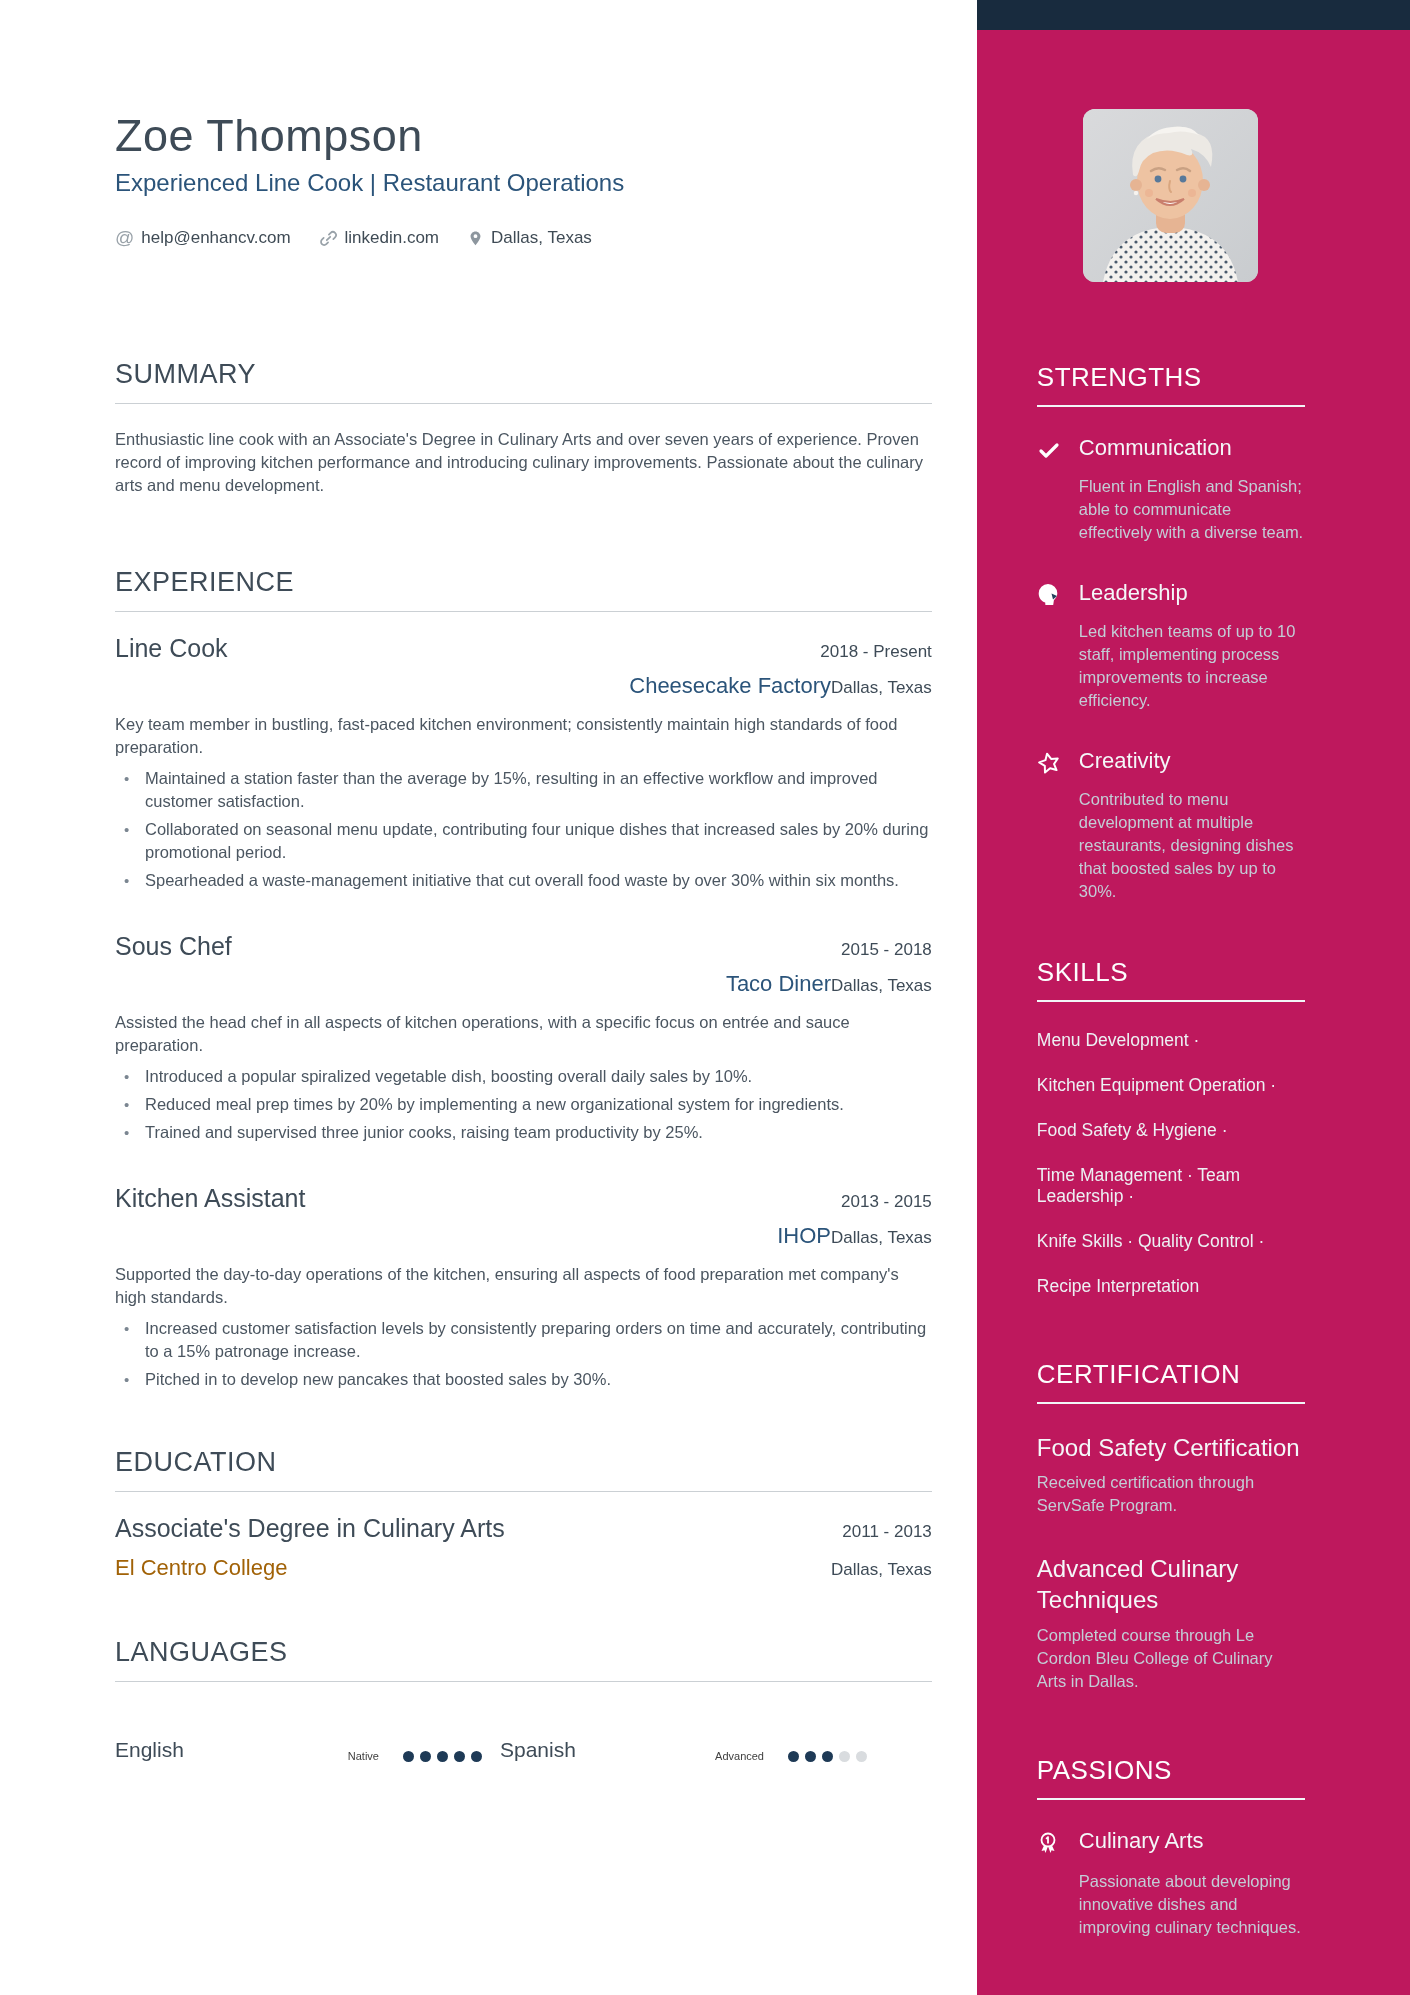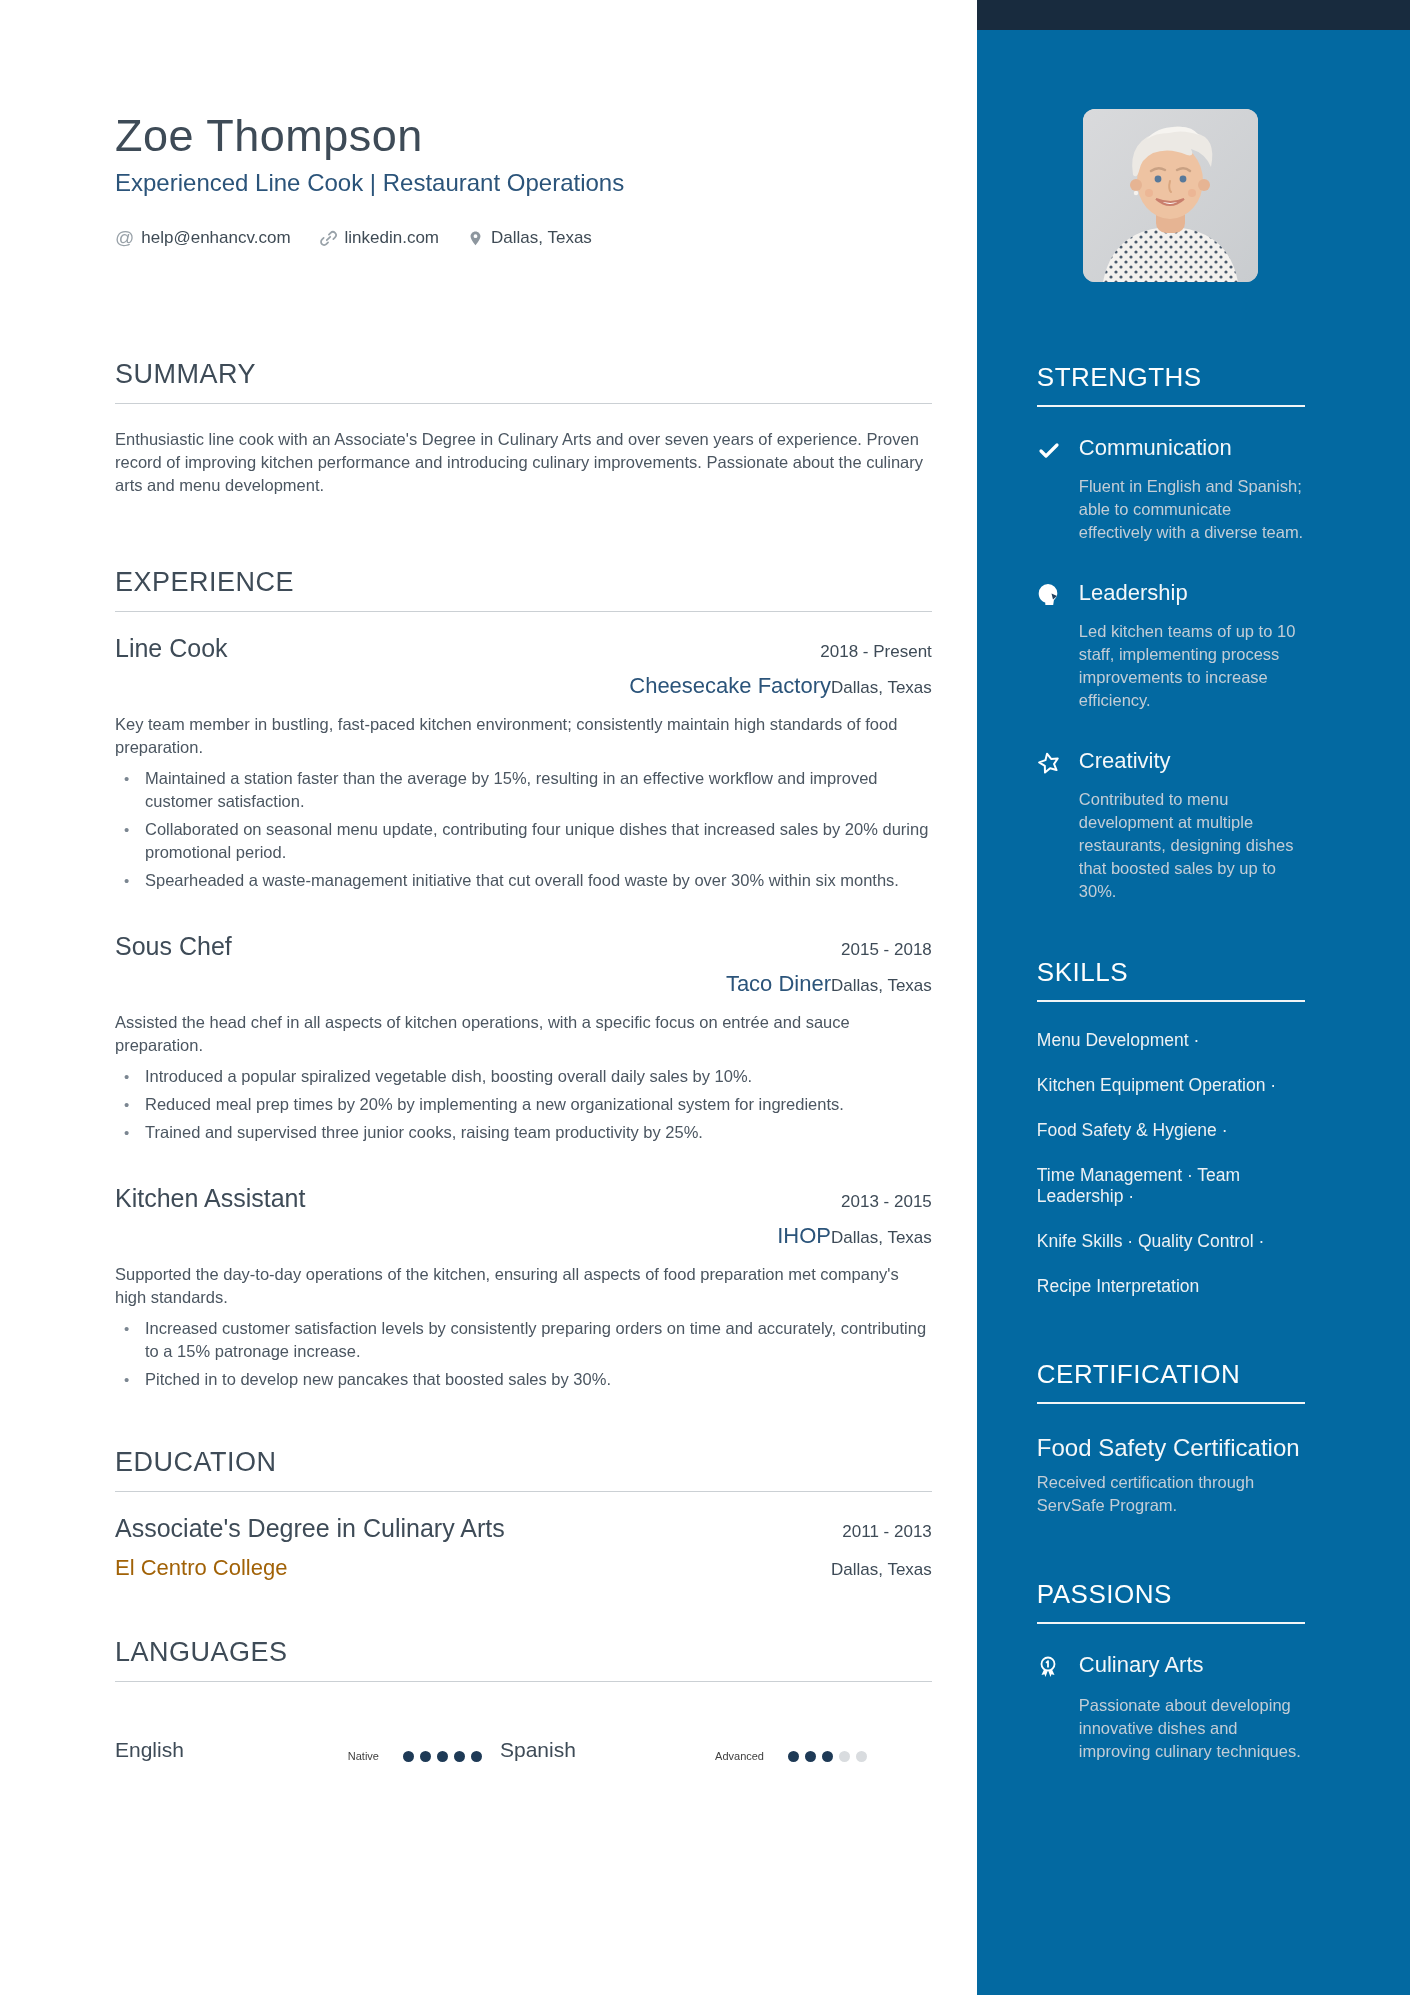--- a/index.html
+++ b/index.html
@@ -50,21 +50,21 @@
   .langs { margin-top:26px; display:flex; }
   .lang { display:flex; align-items:flex-end; width:385px;margin-top:30px; }
   .lang-name { font-size:21px; color:#3E4B57; flex:0 0 auto; }
   .lang-level { font-size:11px; color:#404040; margin-left:auto; margin-right:24px; }
   .lang-dots { display:flex; gap:6px; margin-right:18px; }
   .dot { width:11px; height:11px; border-radius:50%; display:inline-block; }
   .dot-filled { background:#1E3A56; }
   .dot-empty { background:#D9DCDF; }
 
   
-  .sidebar { width:490px; background:#0369a1; position:relative; }
+  .sidebar { width:490px; background:#be185d; position:relative; }
   .side-band { position:absolute; top:0; left:0; right:0; height:30px; background:#182B3E; }
   .side-inner { position:relative; padding:109px 105px 0 60px; }
   .photo-frame { width:175px; height:173px; border-radius:12px; overflow:hidden; margin:0 auto; background:#d3d5d7; }
   .side-section { margin-top:80px; }
   .side-section.tight { margin-top:54px; }
   .side-section.cert, .side-section.passions { margin-top:62px; }
   .side-heading { font-size:26px; font-weight:400; color:#FDFEFE; letter-spacing:.5px; }
   .side-rule { border:none; border-top:2px solid #F2F5F7; margin-top:12px; }
 
   .strength { display:grid; grid-template-columns:42px 1fr; margin-top:28px; margin-bottom:36px; }
@@ -311,20 +311,24 @@
       <div class="skill-line">Knife Skills · Quality Control ·</div>
       <div class="skill-line">Recipe Interpretation</div>
     </div>
 
     <div class="side-section cert">
       <div class="side-heading">CERTIFICATION</div>
       <hr class="side-rule">
       <div class="cert-item">
         <div class="cert-title">Food Safety Certification</div>
         <div class="cert-text">Received certification through ServSafe Program.</div>
+      </div>
+      <div class="cert-item">
+        <div class="cert-title">Advanced Culinary Techniques</div>
+        <div class="cert-text">Completed course through Le Cordon Bleu College of Culinary Arts in Dallas.</div>
       </div>
     </div>
 
     <div class="side-section passions">
       <div class="side-heading">PASSIONS</div>
       <hr class="side-rule">
       <div class="strength">
         <span class="sicon">
           <svg width="22" height="26" viewBox="0 0 22 26" fill="none" stroke="#ffffff" stroke-width="1.8">
             <circle cx="11" cy="9" r="6.5"></circle>

